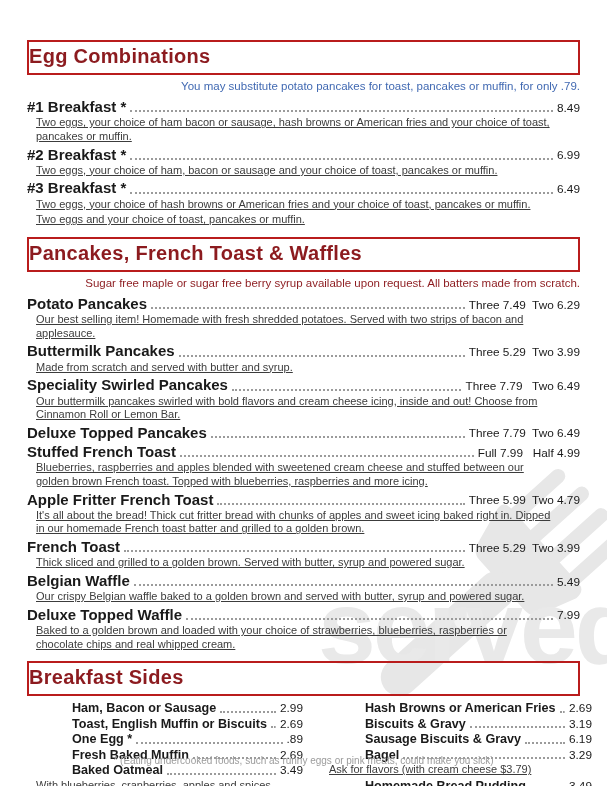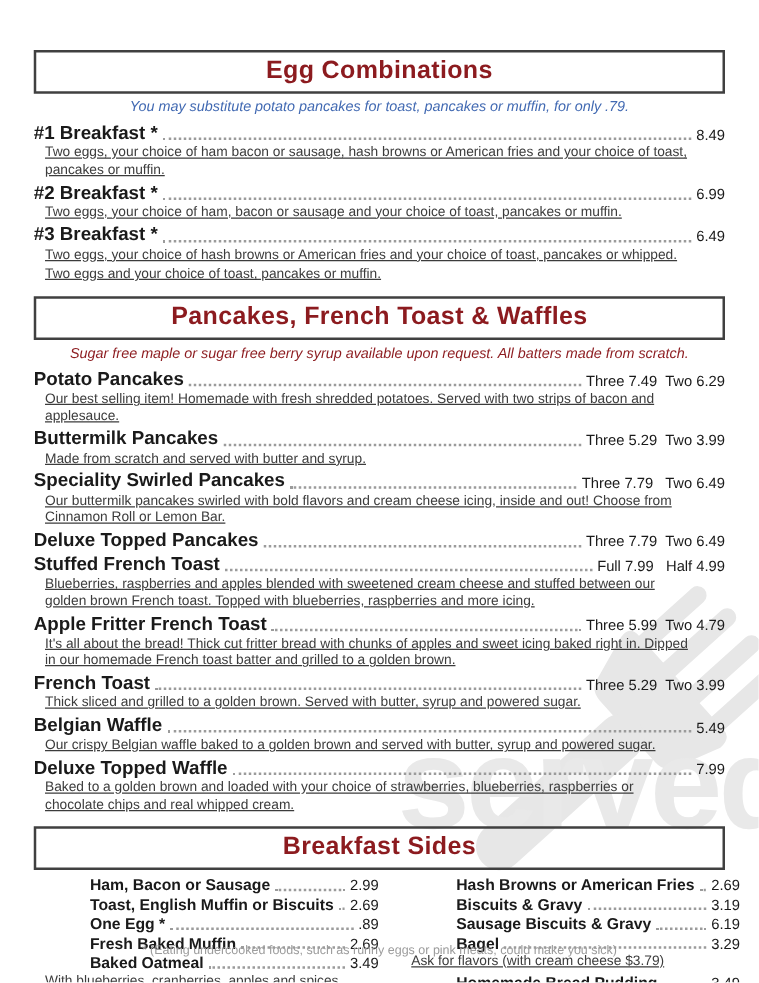--- a/index.html
+++ b/index.html
@@ -10,25 +10,25 @@
   
   .wm-layer{position:absolute;inset:0;z-index:0;pointer-events:none;}
   .wm-fork{position:absolute;right:-30px;top:455px;transform:rotate(48deg);opacity:1;}
   .wm-text{
     position:absolute;left:318px;top:568px;font-size:104px;font-weight:bold;
     color:#e9e9e9;letter-spacing:-3px;white-space:nowrap;
   }
   
   .content{position:absolute;inset:0;z-index:1;padding:40px 27px 0 27px;box-sizing:border-box;}
   .section-box{
-    border:2px solid #404040;background:transparent;text-align:center;
+    border:2px solid #b91c1c;background:transparent;text-align:left;
     padding:3px 0 5px 0;margin-bottom:5px;
   }
   .section-title{font-size:20px;font-weight:bold;color:#8c1b1f;letter-spacing:.3px;}
-  .note{text-align:center;font-style:italic;font-size:11.5px;margin:2px 0 6px 0;}
+  .note{text-align:right;font-size:11.5px;margin:2px 0 6px 0;}
   .note-blue{color:#4169b2;}
   .note-maroon{color:#8c1b1f;}
   .menu-list{margin-bottom:10px;}
   .row{margin-bottom:2px;}
   .row-line{display:flex;align-items:flex-end;}
   .item-name{font-weight:bold;font-size:15px;white-space:nowrap;line-height:1.15;}
   .leader{flex:1;border-bottom:2px dotted #9b9b9b;margin:0 4px 3px 4px;}
   .item-price{font-size:11.8px;white-space:pre;line-height:1.15;}
   .item-desc{
     font-size:11px;color:#3c3c3c;margin:1px 12px 2px 9px;line-height:1.24;max-width:516px;text-decoration:underline;
@@ -85,21 +85,21 @@
           <span class="item-price">6.99</span>
         </div>
         <div class="item-desc">Two eggs, your choice of ham, bacon or sausage and your choice of toast, pancakes or muffin.</div>
       </div>
       <div class="row">
         <div class="row-line">
           <span class="item-name">#3 Breakfast *</span>
           <span class="leader"></span>
           <span class="item-price">6.49</span>
         </div>
-        <div class="item-desc">Two eggs, your choice of hash browns or American fries and your choice of toast, pancakes or whipped.</div>
+        <div class="item-desc">Two eggs, your choice of hash browns or American fries and your choice of toast, pancakes or muffin.</div>
       </div>
       <div class="row">
         <div class="item-desc">Two eggs and your choice of toast, pancakes or muffin.</div>
       </div>
     </div>
 
     <div class="section-box">
       <span class="section-title">Pancakes, French Toast &amp; Waffles</span>
     </div>
     <div class="note note-maroon">Sugar free maple or sugar free berry syrup available upon request. All batters made from scratch.</div>

